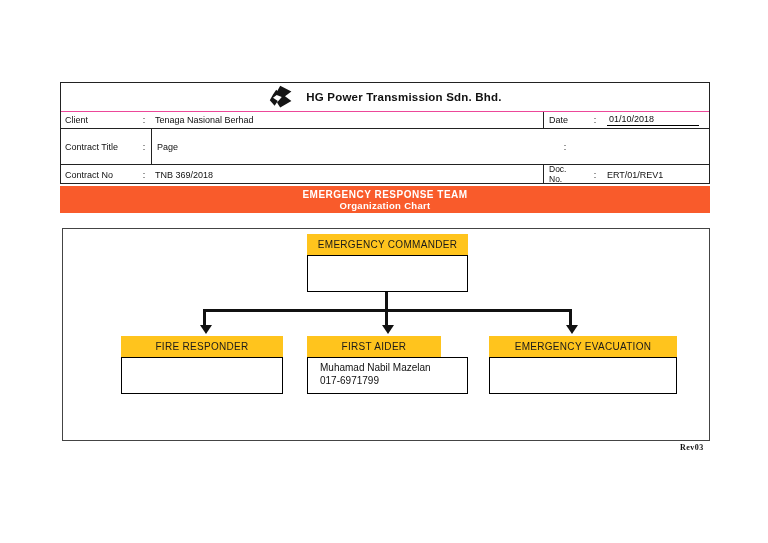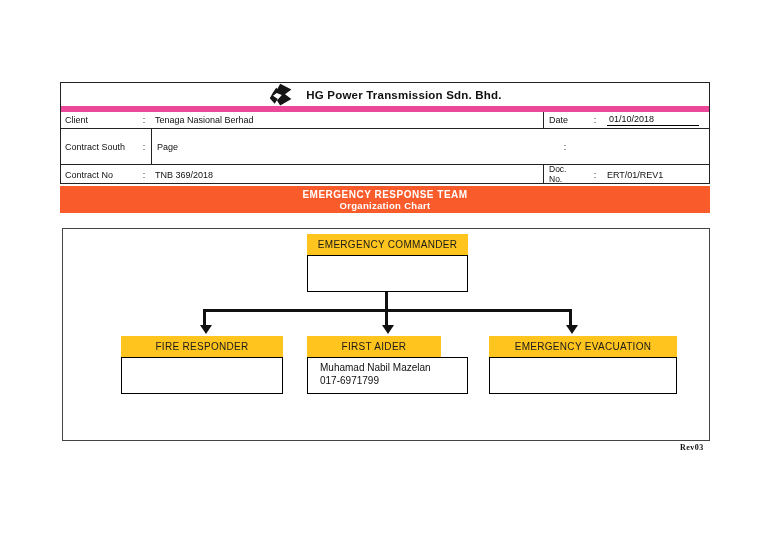--- a/index.html
+++ b/index.html
@@ -1,21 +1,21 @@
 <!DOCTYPE html>
 <html><head>
 <meta charset="utf-8">
 <style>
   * { margin:0; padding:0; box-sizing:border-box; }
   body { background:#ffffff; font-family:"Liberation Sans", sans-serif; }
   .page { position:relative; width:768px; height:543px; background:#ffffff; overflow:hidden; color:#111; }
 
   
   .info-table { position:absolute; left:60px; top:82px; width:650px; border:1px solid #222; background:#fff; }
-  .company-row { height:29px; border-bottom:6px solid #ec4899; display:flex; align-items:center; justify-content:center; gap:12px; }
+  .company-row { height:29px; border-bottom:1px solid #ec4899; display:flex; align-items:center; justify-content:center; gap:12px; }
   .logo { width:26px; height:24px; display:inline-flex; }
   .company-name { font-size:11.5px; font-weight:bold; letter-spacing:0.2px; }
 
   .meta-row { display:grid; grid-template-columns:76px 14px 1fr 44px 16px 106px; align-items:center; }
   .meta-row.r1 { height:17px; border-bottom:1px solid #222; }
   .meta-row.r2 { height:36px; border-bottom:1px solid #222; }
   .meta-row.r3 { height:18px; }
   .cell { font-size:9px; padding-left:4px; white-space:nowrap; }
   .cell.colon { text-align:center; padding-left:0; }
   .cell.value { overflow:hidden; }
@@ -78,21 +78,21 @@
     <div class="meta-row r1">
       <div class="cell">Client</div>
       <div class="cell colon">:</div>
       <div class="cell value">Tenaga Nasional Berhad</div>
       <div class="cell rlabel">Date</div>
       <div class="cell colon">:</div>
       <div class="cell value"><span class="underlined">01/10/2018</span></div>
     </div>
 
     <div class="meta-row r2">
-      <div class="cell">Contract South</div>
+      <div class="cell">Contract Title</div>
       <div class="cell colon">:</div>
       <div class="cell rlabel">Page</div>
       <div class="cell colon">:</div>
       <div class="cell value">
         <span class="page-parts">
           <span>1</span>
           <span>Of</span>
           <span>1</span>
         </span>
       </div>

